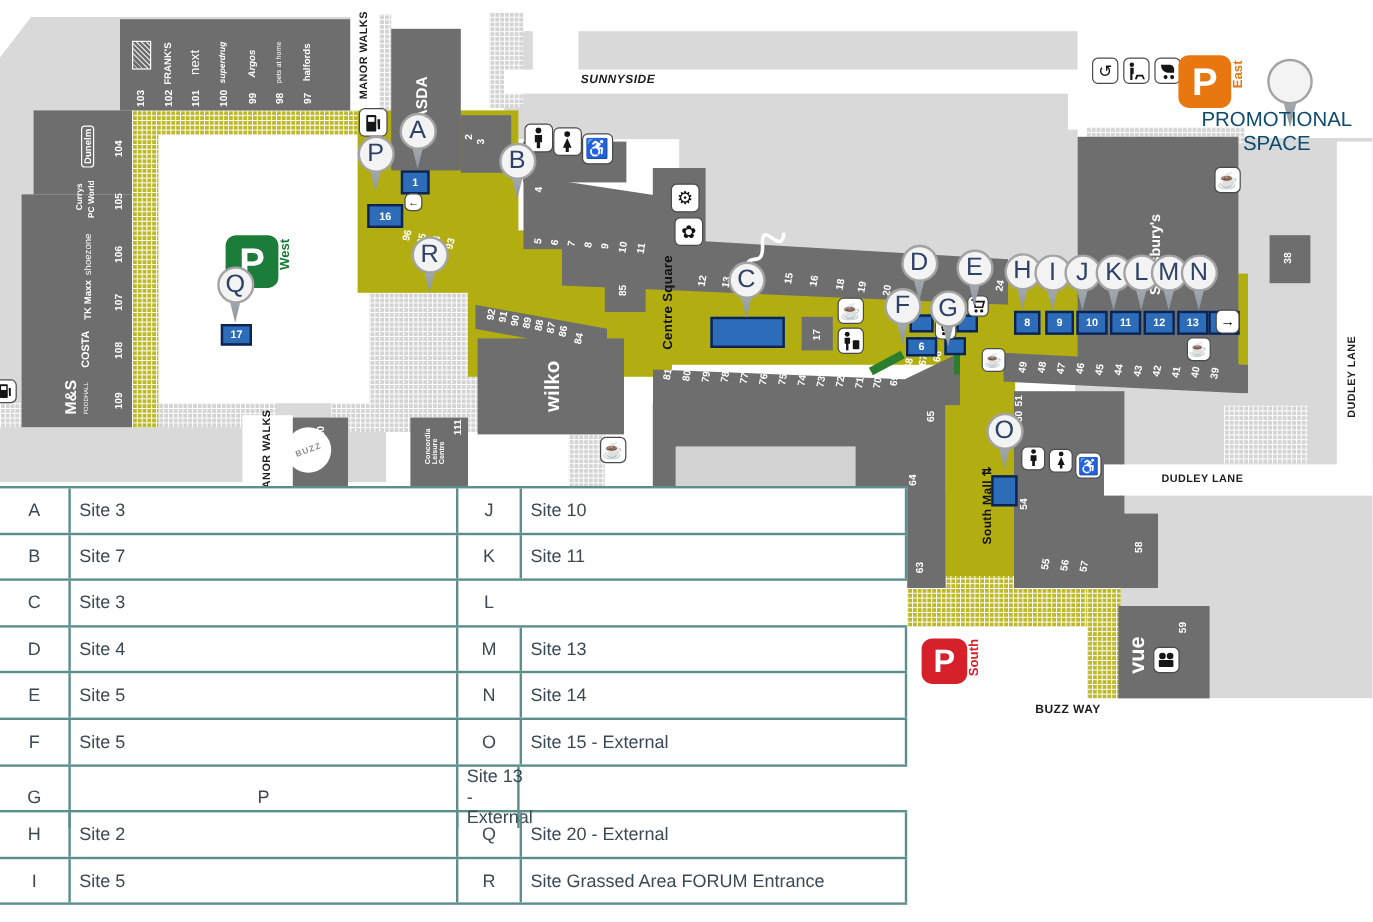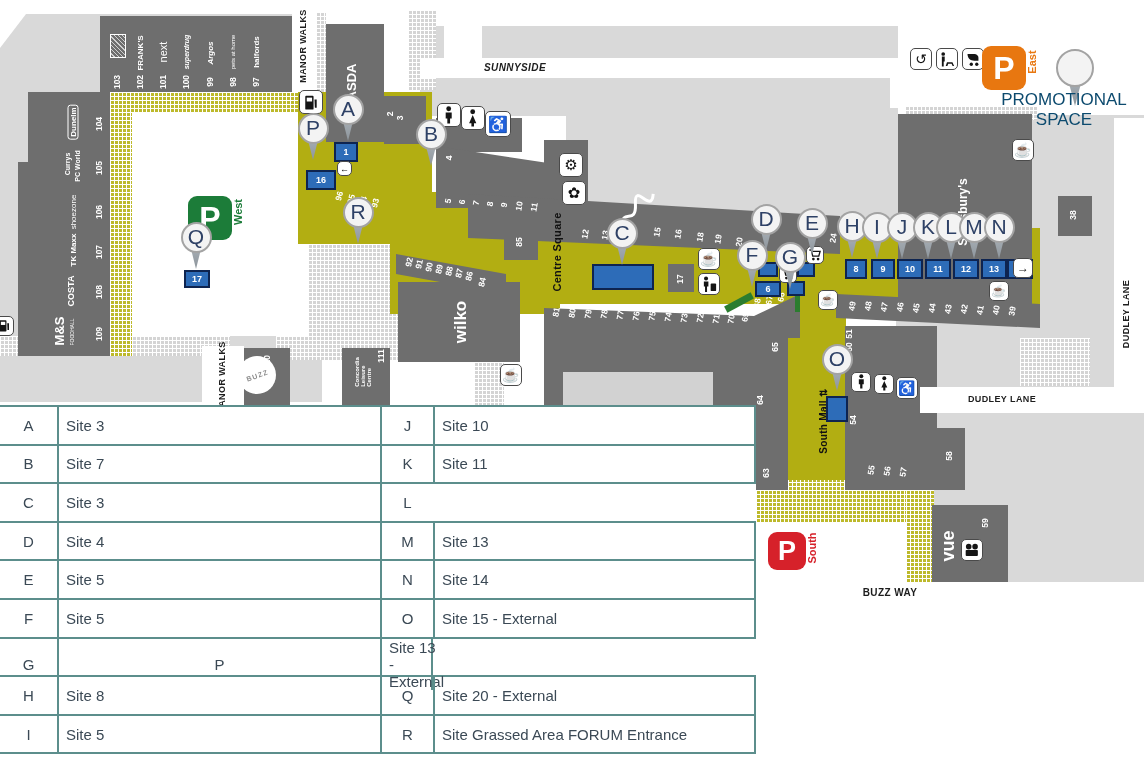--- a/index.html
+++ b/index.html
@@ -442,21 +442,21 @@
         <div class="lcell lletter2">O</div>
         <div class="lcell lname2">Site 15 - External</div>
       </div>
       <div class="lrow">
         <div class="lcell lletter">G</div>
         <div class="lcell lletter2">P</div>
         <div class="lcell lname2">Site 13 - External</div>
       </div>
       <div class="lrow">
         <div class="lcell lletter">H</div>
-        <div class="lcell lname">Site 8</div>
+        <div class="lcell lname">Site 2</div>
         <div class="lcell lletter2">Q</div>
         <div class="lcell lname2">Site 20 - External</div>
       </div>
       <div class="lrow">
         <div class="lcell lletter">I</div>
         <div class="lcell lname">Site 5</div>
         <div class="lcell lletter2">R</div>
         <div class="lcell lname2">Site Grassed Area FORUM Entrance</div>
       </div>
     </div>

